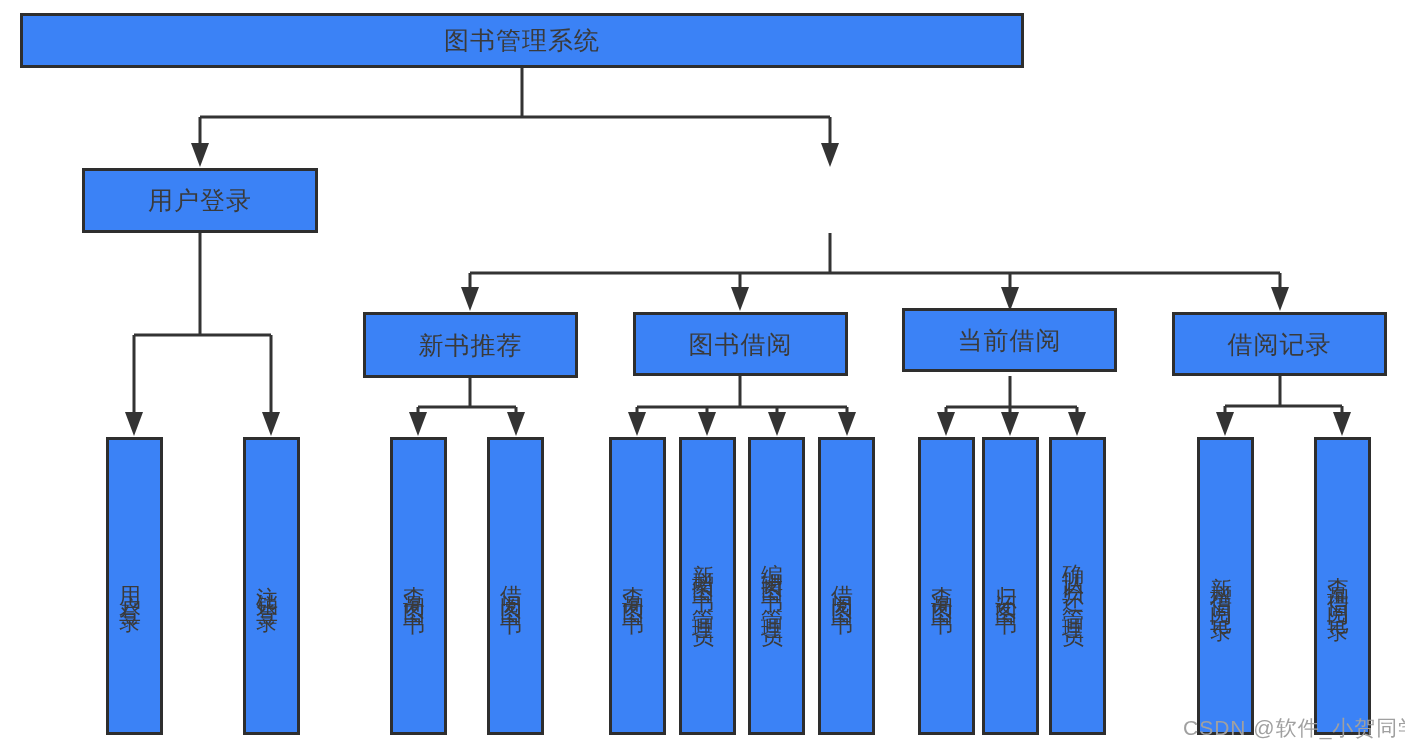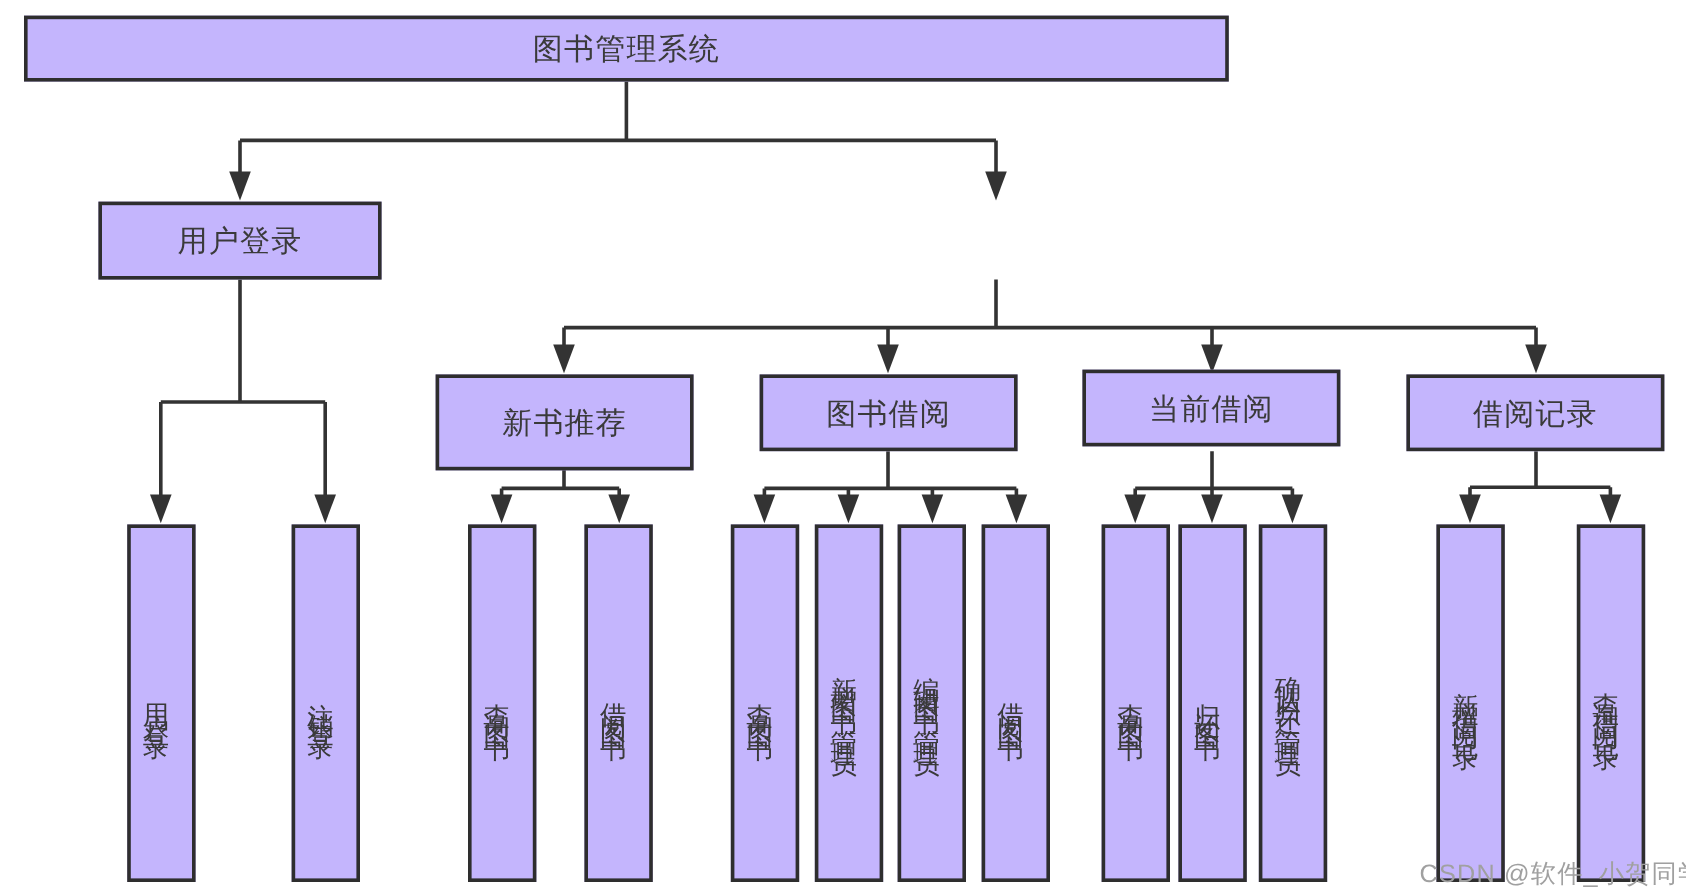--- a/index.html
+++ b/index.html
@@ -2,21 +2,21 @@
 <html><head>
 <meta charset="utf-8">
 <style>
   html,body{margin:0;padding:0;background:#ffffff}
   .canvas{
     position:relative;width:1405px;height:747px;background:#ffffff;
     font-family:"Liberation Sans","DejaVu Sans",sans-serif;overflow:hidden;
   }
   .connectors{position:absolute;left:0;top:0;z-index:1}
   .box{
-    position:absolute;background:#c4b5fd;border:3px solid #2e2e2e;
+    position:absolute;background:#3b82f6;border:3px solid #2e2e2e;
     box-sizing:border-box;display:flex;align-items:center;justify-content:center;
     color:#3a3a3a;z-index:2;
   }
   .hlabel{font-size:25px;letter-spacing:1px;white-space:nowrap}
   .leaf{top:437px;width:57px;height:298px}
   .vlabel{
     writing-mode:vertical-rl;text-orientation:mixed;
     font-size:22px;line-height:1;letter-spacing:9px;margin-block-end:-9px;
   }
   .watermark{
@@ -76,21 +76,21 @@
   </svg>
 
   <div class="box" style="left:20px;top:13px;width:1004px;height:55px">
     <span class="hlabel">图书管理系统</span>
   </div>
 
   <div class="box" style="left:82px;top:168px;width:236px;height:65px">
     <span class="hlabel">用户登录</span>
   </div>
 
-  <div class="box" style="left:363px;top:312px;width:215px;height:80px">
+  <div class="box" style="left:363px;top:312px;width:215px;height:66px">
     <span class="hlabel">新书推荐</span>
   </div>
   <div class="box" style="left:633px;top:312px;width:215px;height:64px">
     <span class="hlabel">图书借阅</span>
   </div>
   <div class="box" style="left:902px;top:308px;width:215px;height:64px">
     <span class="hlabel">当前借阅</span>
   </div>
   <div class="box" style="left:1172px;top:312px;width:215px;height:64px">
     <span class="hlabel">借阅记录</span>

